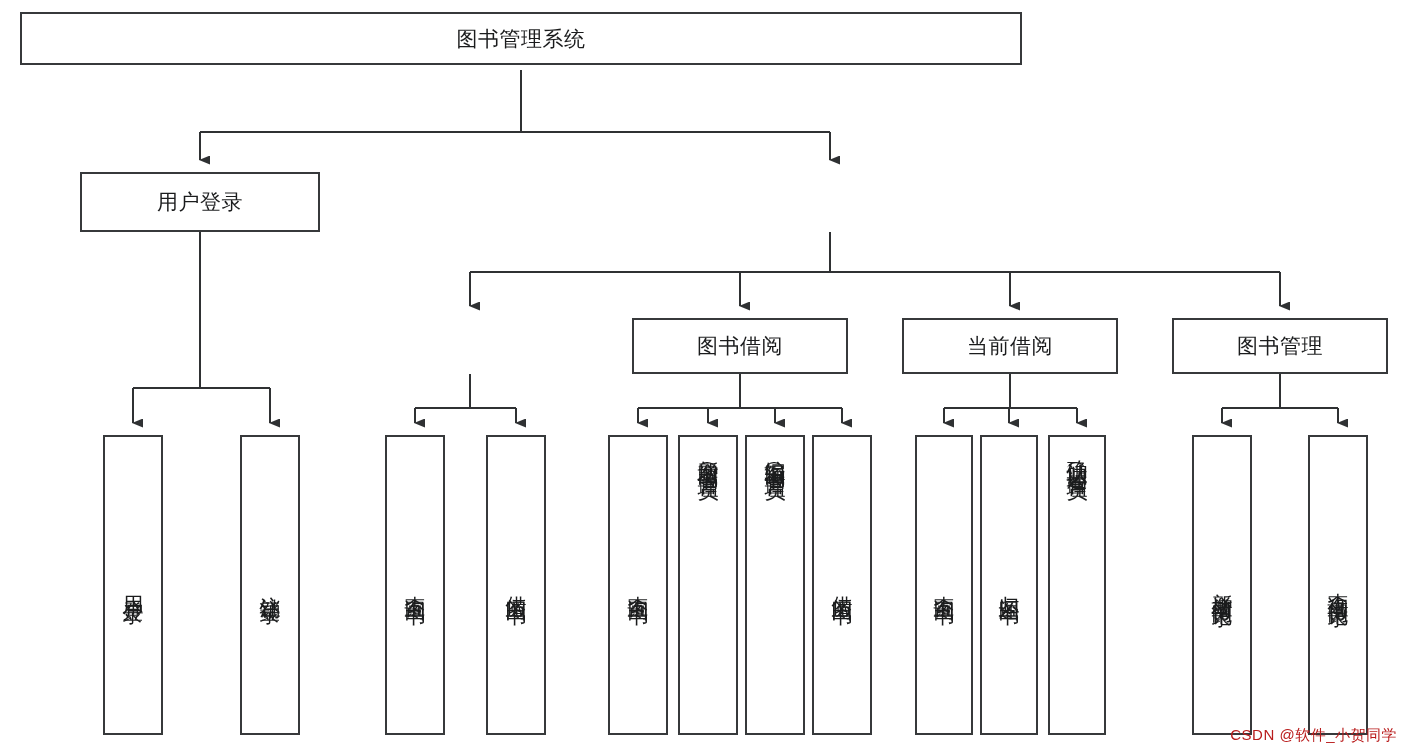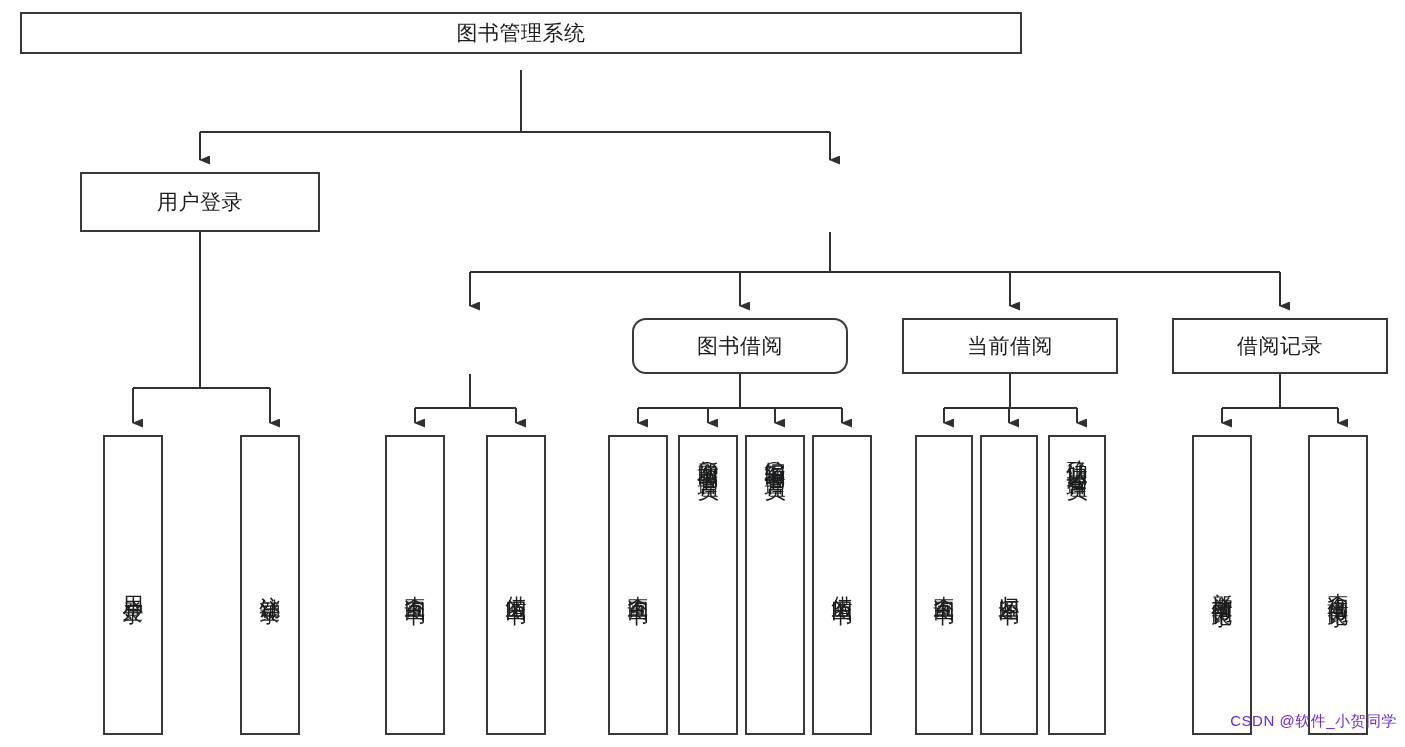--- a/index.html
+++ b/index.html
@@ -64,23 +64,23 @@
     line-height: 1.05;
     letter-spacing: 3px;
     white-space: nowrap;
   }
   .node.vert.mid .node-label {
     align-self: center;
   }
   #watermark {
     position: absolute;
     right: 8px;
-    bottom: 16px;
+    bottom: 2px;
     font-size: 15px;
-    color: #6d28d9;
+    color: #b91c1c;
     letter-spacing: 0.5px;
     z-index: 5;
     white-space: nowrap;
     font-family: "Liberation Sans", "DejaVu Sans", sans-serif;
   }
 </style>
 </head>
 <body>
 
 <div id="diagram-root">
@@ -129,40 +129,40 @@
       <path d="M 1009,408 L 1009,423" marker-end="url(#arrowhead)"></path>
       <path d="M 1077,408 L 1077,423" marker-end="url(#arrowhead)"></path>
 
       <path d="M 1280,374 L 1280,408"></path>
       <path d="M 1222,408 L 1338,408"></path>
       <path d="M 1222,408 L 1222,423" marker-end="url(#arrowhead)"></path>
       <path d="M 1338,408 L 1338,423" marker-end="url(#arrowhead)"></path>
     </g>
   </svg>
 
-  <div class="node root horiz" style="left:20px; top:12px; width:1002px; height:42px;">
+  <div class="node root horiz" style="left:20px; top:12px; width:1002px; height:53px;">
     <span class="node-label">图书管理系统</span>
   </div>
 
   <div class="node horiz" style="left:80px; top:172px; width:240px; height:60px;">
     <span class="node-label">用户登录</span>
   </div>
 
 
 
-  <div class="node horiz" style="left:632px; top:318px; width:216px; height:56px;border-radius:14px;">
+  <div class="node horiz" style="left:632px; top:318px; width:216px; height:56px;">
     <span class="node-label">图书借阅</span>
   </div>
 
   <div class="node horiz" style="left:902px; top:318px; width:216px; height:56px;">
     <span class="node-label">当前借阅</span>
   </div>
 
   <div class="node horiz" style="left:1172px; top:318px; width:216px; height:56px;">
-    <span class="node-label">借阅记录</span>
+    <span class="node-label">图书管理</span>
   </div>
 
   <div class="node vert mid" style="left:103px; top:435px; width:60px; height:300px;">
     <span class="node-label">用户登录</span>
   </div>
 
   <div class="node vert mid" style="left:240px; top:435px; width:60px; height:300px;">
     <span class="node-label">注销登录</span>
   </div>
 

